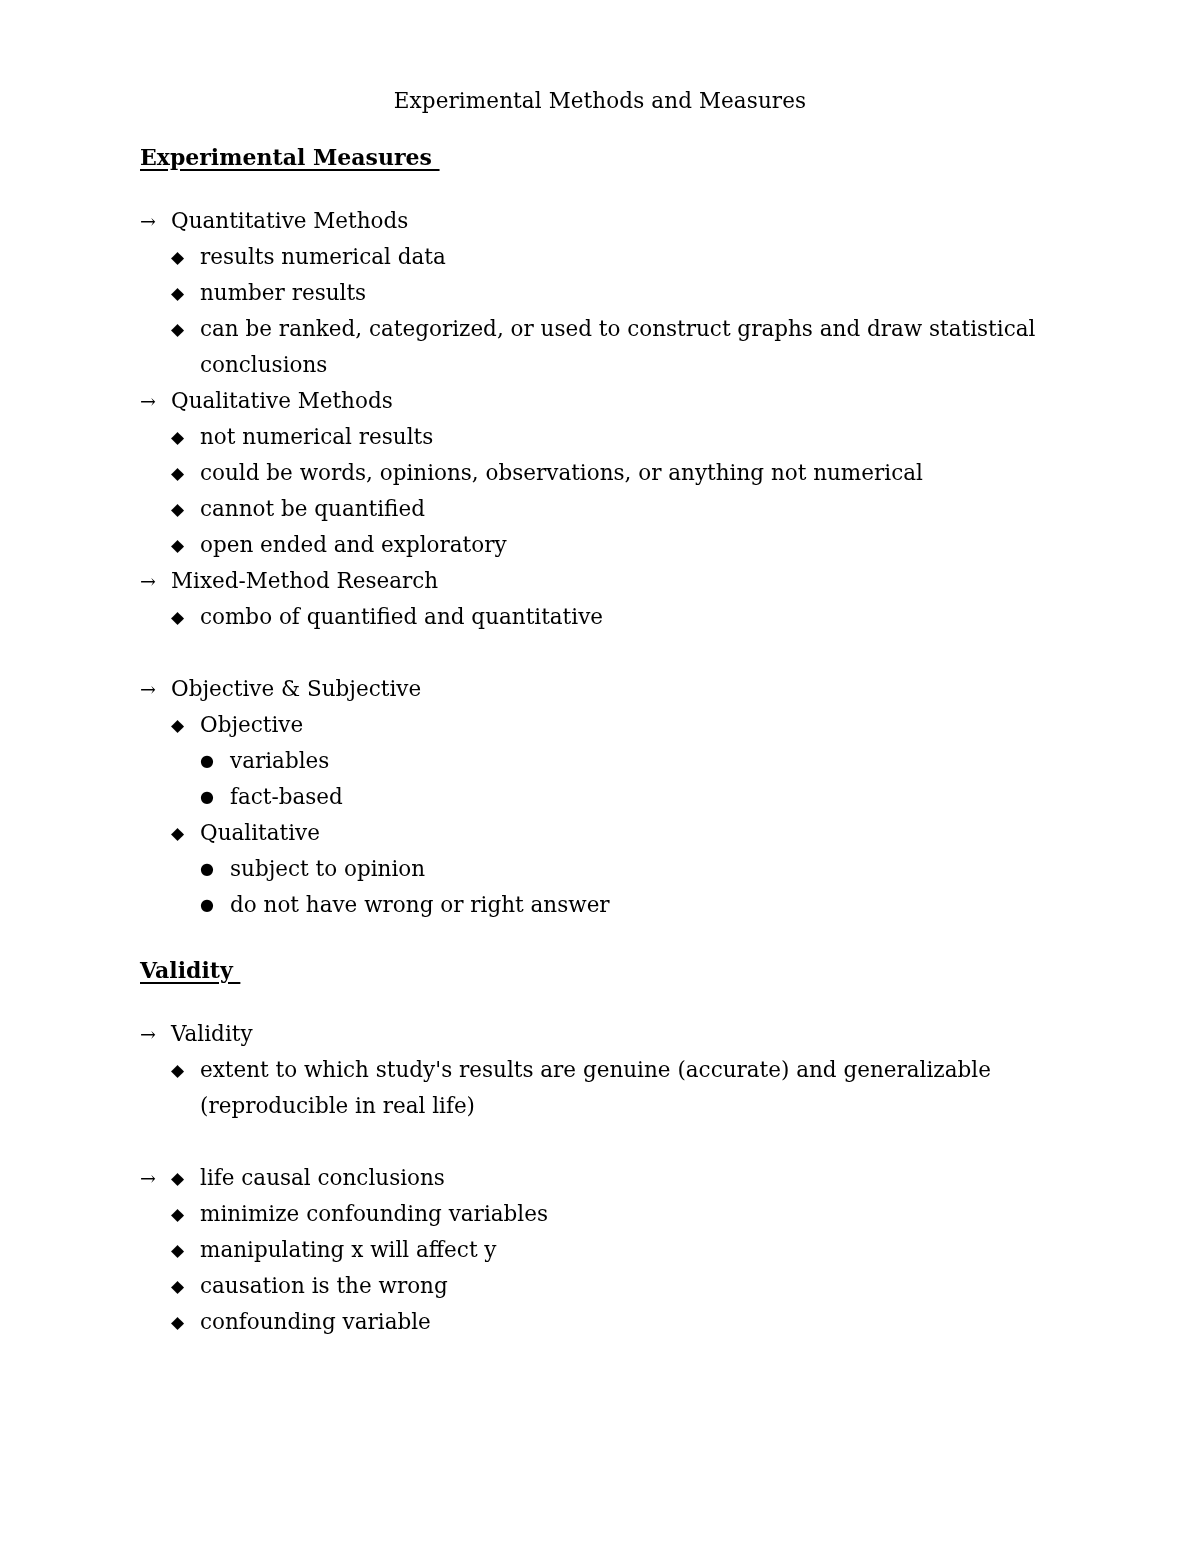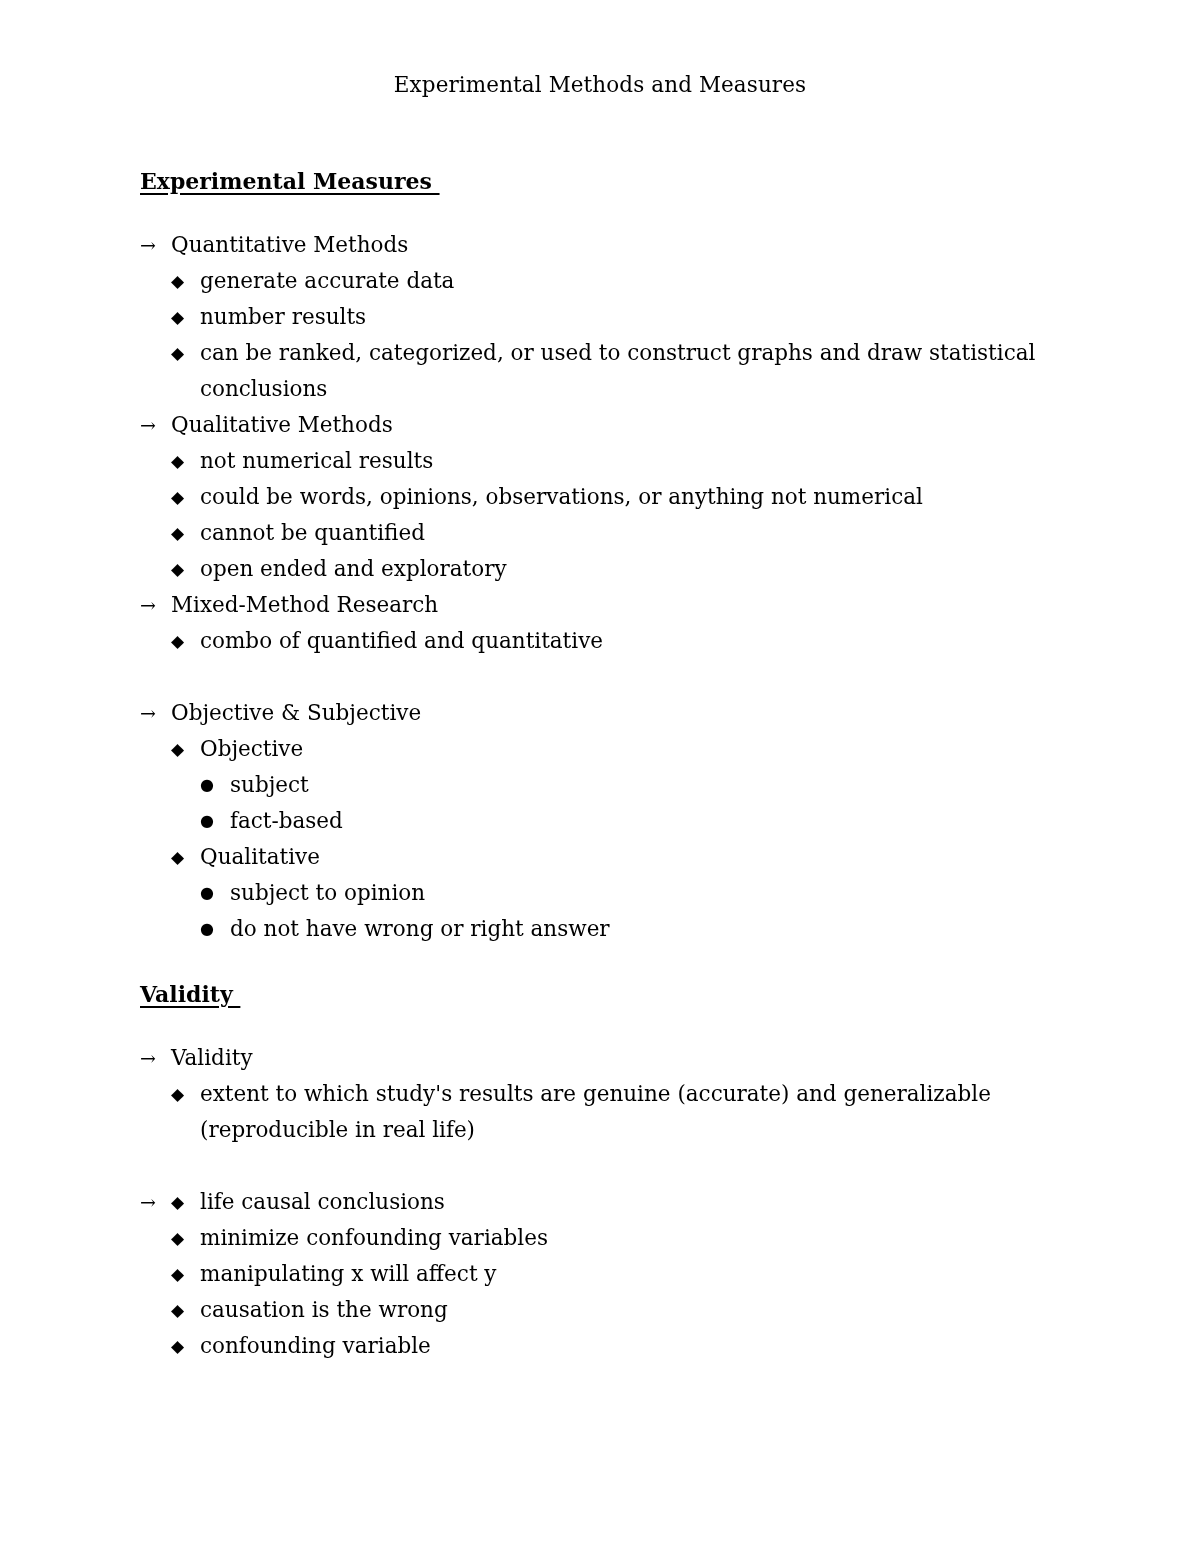--- a/index.html
+++ b/index.html
@@ -21,34 +21,34 @@
     height: 1553px;
     box-sizing: border-box;
     padding: 70px 120px 0 140px;
     position: relative;
   }
   .doc-title {
     text-align: center;
     font-size: 21.5px;
     line-height: 30px;
     letter-spacing: 0.1px;
-    margin: 0 0 0 -20px;
+    margin: 16px 0 0 -20px;
     font-weight: normal;
   }
   .section-heading {
     font-size: 22px;
     font-weight: bold;
     line-height: 30px;
     text-decoration: underline;
     text-underline-offset: 4px;
     margin: 0;
     display: inline-block;
     white-space: pre;
   }
-  .heading-wrap-1 { margin-top: 66px; }
+  .heading-wrap-1 { margin-top: 26px; }
   .heading-wrap-2 { margin-top: 32px; }
 
   ul.lvl {
     list-style: none;
     margin: 0;
     padding: 0;
   }
   li.item {
     position: relative;
     font-size: 21.5px;
@@ -101,21 +101,21 @@
   <div class="blockgap"></div>
 
   <ul class="lvl lvl1">
 
     <li class="item">
       <span class="bullet">→</span>
       <span class="txt">Quantitative Methods</span>
       <ul class="lvl lvl2">
         <li class="item">
           <span class="bullet">◆</span>
-          <span class="txt">generate accurate data</span>
+          <span class="txt">results numerical data</span>
         </li>
         <li class="item">
           <span class="bullet">◆</span>
           <span class="txt">number results</span>
         </li>
         <li class="item">
           <span class="bullet">◆</span>
           <span class="txt">can be ranked, categorized, or used to construct graphs and draw statistical conclusions</span>
         </li>
       </ul>
@@ -158,21 +158,21 @@
     <li class="item gap-before">
       <span class="bullet">→</span>
       <span class="txt">Objective &amp; Subjective</span>
       <ul class="lvl lvl2">
         <li class="item">
           <span class="bullet">◆</span>
           <span class="txt">Objective</span>
           <ul class="lvl lvl3">
             <li class="item">
               <span class="bullet">●</span>
-              <span class="txt">subject</span>
+              <span class="txt">variables</span>
             </li>
             <li class="item">
               <span class="bullet">●</span>
               <span class="txt">fact-based</span>
             </li>
           </ul>
         </li>
         <li class="item">
           <span class="bullet">◆</span>
           <span class="txt">Qualitative</span>

